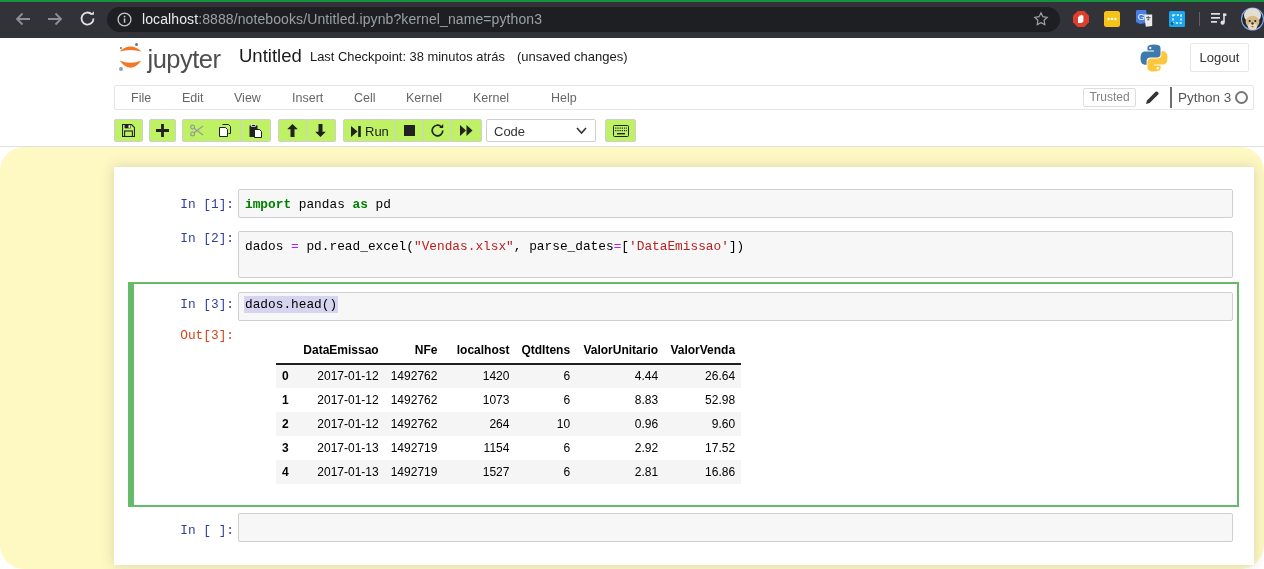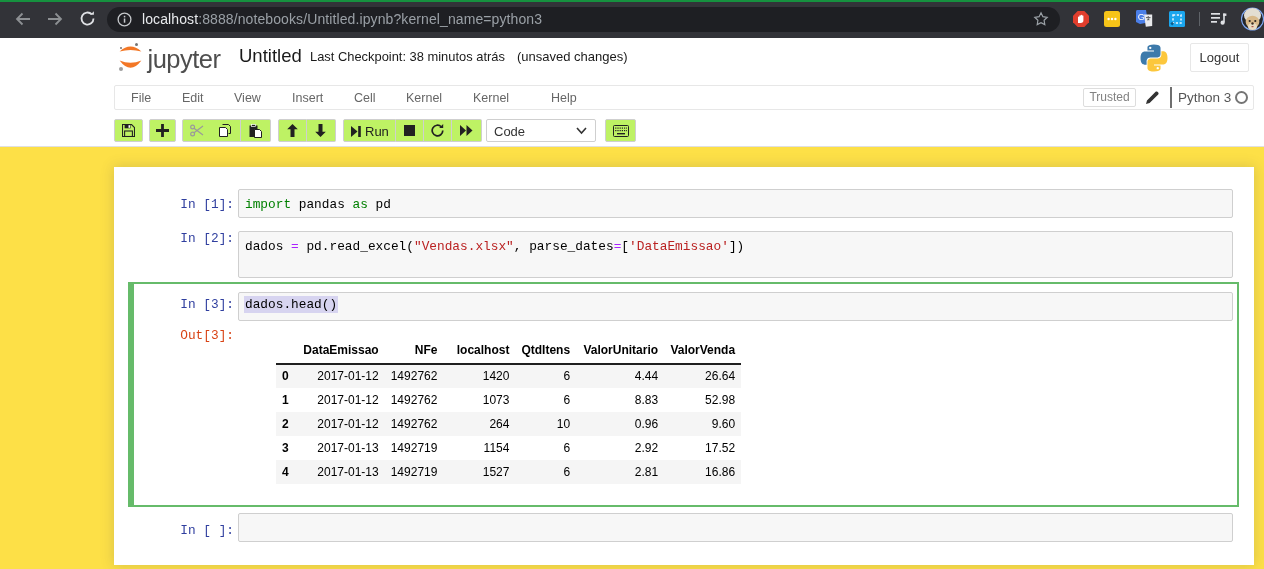--- a/index.html
+++ b/index.html
@@ -38,31 +38,31 @@
 .tbtn { position:absolute; top:119px; height:23px; background:#bef264; border:1px solid #cfcfcf; }
 .tb-l { border-radius:2px 0 0 2px; }
 .tb-r { border-radius:0 2px 2px 0; border-left:none; }
 .tb-m { border-left:none; }
 .tb-s { border-radius:2px; }
 .tbtn svg { display:block; margin:auto; }
 #ddcode { position:absolute; left:486px; top:119px; width:110px; height:23px; border:1px solid #cfcfcf; border-radius:2px; background:#fff;padding-left:32px; }
 #ddcode span { position:absolute; left:7px; top:4px; font-size:13px; color:#333; }
 
 
-#site { position:absolute; left:0; top:147px; width:1264px; height:422px; background:#fde047; }
+#site { position:absolute; left:0; top:147px; width:1264px; height:422px; background:#fef9c3;border-radius:24px; }
 #container { position:absolute; left:114px; top:20px; width:1140px; height:398px; background:#fff;
   box-shadow:0 0 12px 1px rgba(87,87,87,0.2); }
 
 
 .prompt { position:absolute; width:120px; text-align:right; font-family:"Liberation Mono",monospace;
   font-size:12.8px; color:#303f9f; }
 .oprompt { color:#d84315; }
 .inputbox { position:absolute; left:238px; width:995px; background:#f7f7f7; border:1px solid #cfcfcf; border-radius:2px; }
 .code { position:absolute; left:245px; font-family:"Liberation Mono",monospace; font-size:12.8px; color:#000; white-space:pre; }
-.kw { color:#008000; font-weight:normal; }
+.kw { color:#008000; font-weight:bold; }
 .str { color:#ba2121; }
 .op { color:#aa22ff; }
 #selcell { position:absolute; left:128px; top:134.5px; width:1110.5px; height:225px; border:2px solid #66bb6a; }
 #selbar { position:absolute; left:-2px; top:-2px; width:6px; height:225px; background:#66bb6a; margin-top:0; }
 
 
 #dftbl { position:absolute; left:244px; top:190.5px; border-collapse:collapse; table-layout:fixed; font-size:12px; color:#000;margin-left:32px; }
 #dftbl th, #dftbl td { padding:0 6px; text-align:right; font-weight:normal; overflow:visible; }
 #dftbl thead tr { height:26px; }
 #dftbl thead { border-bottom:2px solid #1f1f1f; }

